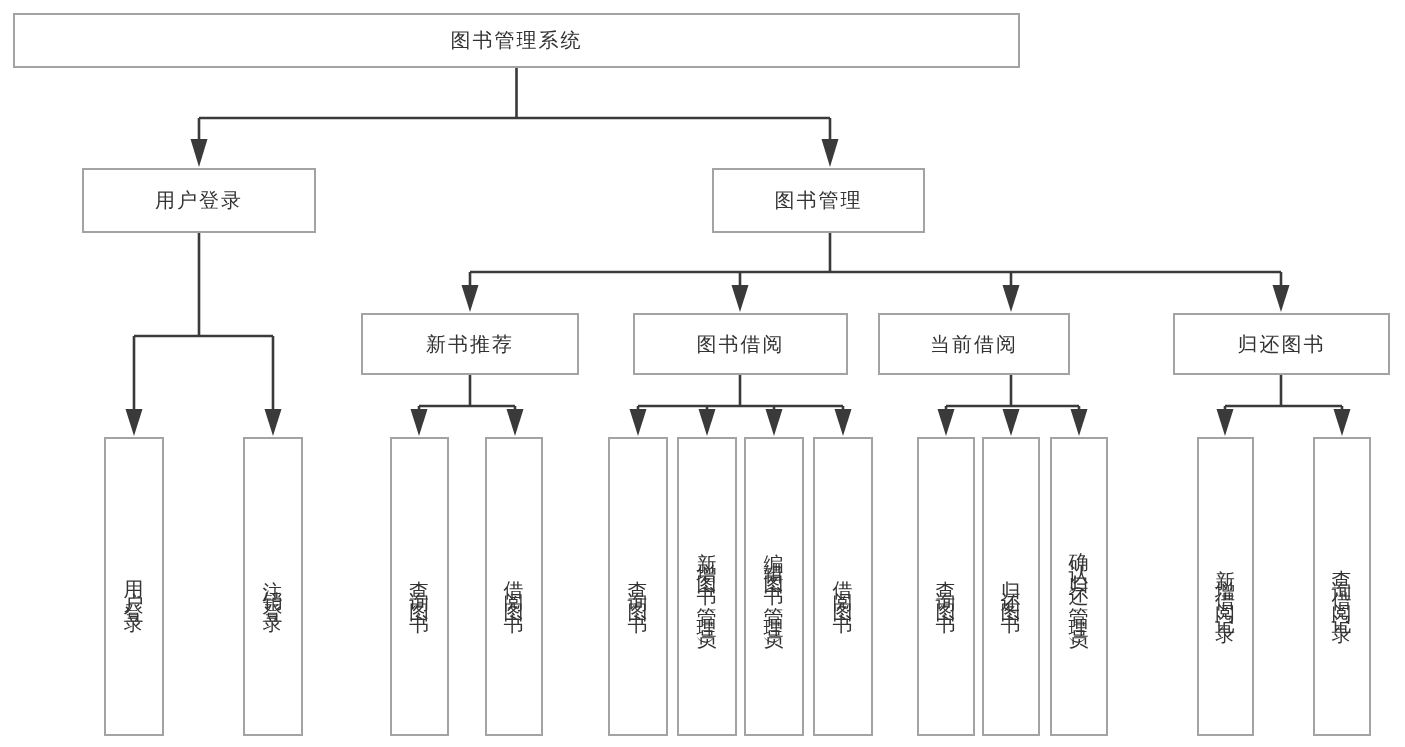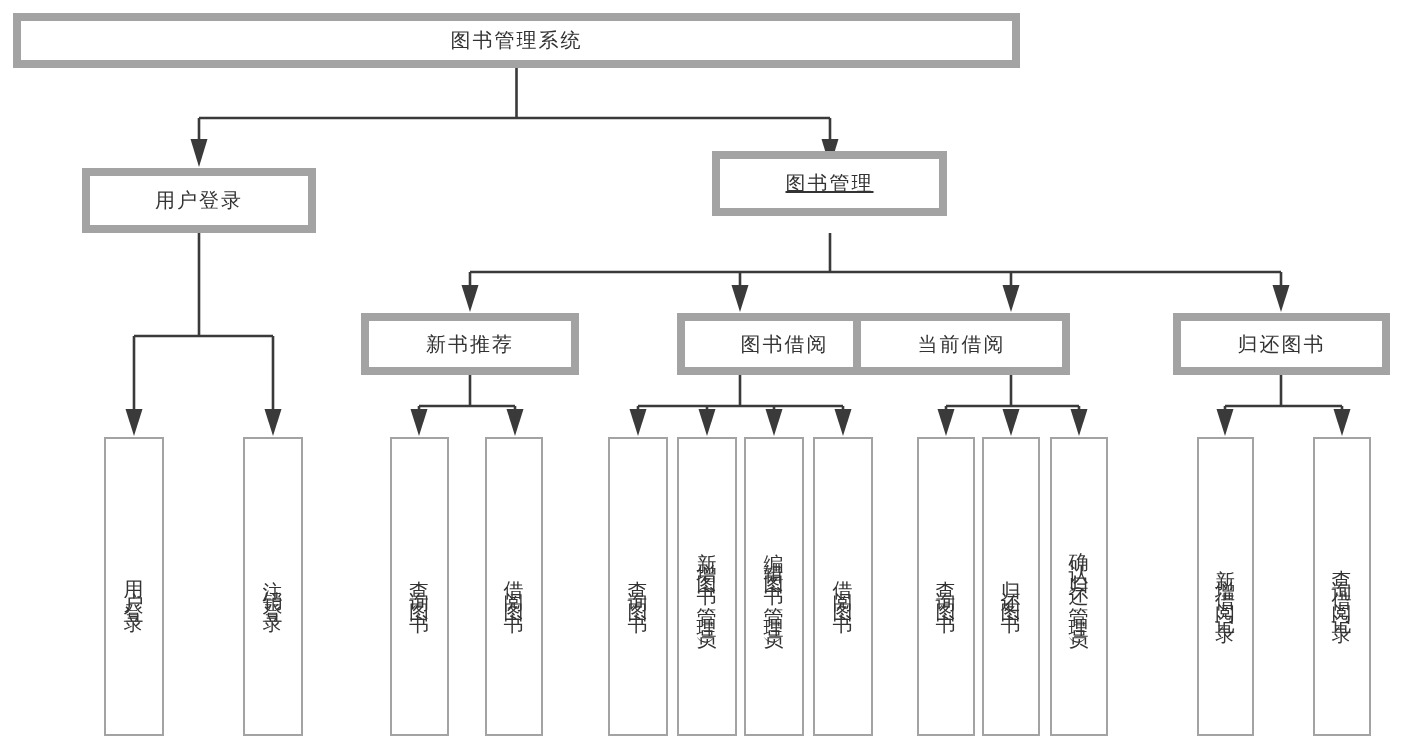--- a/index.html
+++ b/index.html
@@ -21,21 +21,21 @@
     left: 0;
     top: 0;
     width: 1405px;
     height: 747px;
     pointer-events: none;
   }
   .box {
     position: absolute;
     box-sizing: border-box;
     background: #ffffff;
-    border: 8px solid #a3a3a3;
+    border: 2px solid #a3a3a3;
     display: flex;
     align-items: center;
     justify-content: center;
   }
   .leaf {
     border-width: 2.5px;
   }
   .h-label {
     font-size: 20px;
     letter-spacing: 2px;
@@ -100,31 +100,31 @@
     </g>
   </svg>
 
   <div class="box" style="left:13px; top:13px; width:1007px; height:55px;">
     <span class="h-label">图书管理系统</span>
   </div>
 
   <div class="box" style="left:82px; top:168px; width:234px; height:65px;">
     <span class="h-label">用户登录</span>
   </div>
-  <div class="box" style="left:712px; top:151px; width:235px; height:65px;text-decoration:underline;">
+  <div class="box" style="left:712px; top:168px; width:213px; height:65px;">
     <span class="h-label">图书管理</span>
   </div>
 
   <div class="box" style="left:361px; top:313px; width:218px; height:62px;">
     <span class="h-label">新书推荐</span>
   </div>
-  <div class="box" style="left:633px; top:313px; width:215px; height:62px;margin-left:44px;">
+  <div class="box" style="left:633px; top:313px; width:215px; height:62px;">
     <span class="h-label">图书借阅</span>
   </div>
-  <div class="box" style="left:853px; top:313px; width:217px; height:62px;">
+  <div class="box" style="left:878px; top:313px; width:192px; height:62px;">
     <span class="h-label">当前借阅</span>
   </div>
   <div class="box" style="left:1173px; top:313px; width:217px; height:62px;">
     <span class="h-label">归还图书</span>
   </div>
 
   <div class="box leaf" style="left:104px; top:437px; width:60px; height:299px;">
     <span class="v-label">用户登录</span>
   </div>
   <div class="box leaf" style="left:243px; top:437px; width:60px; height:299px;">

